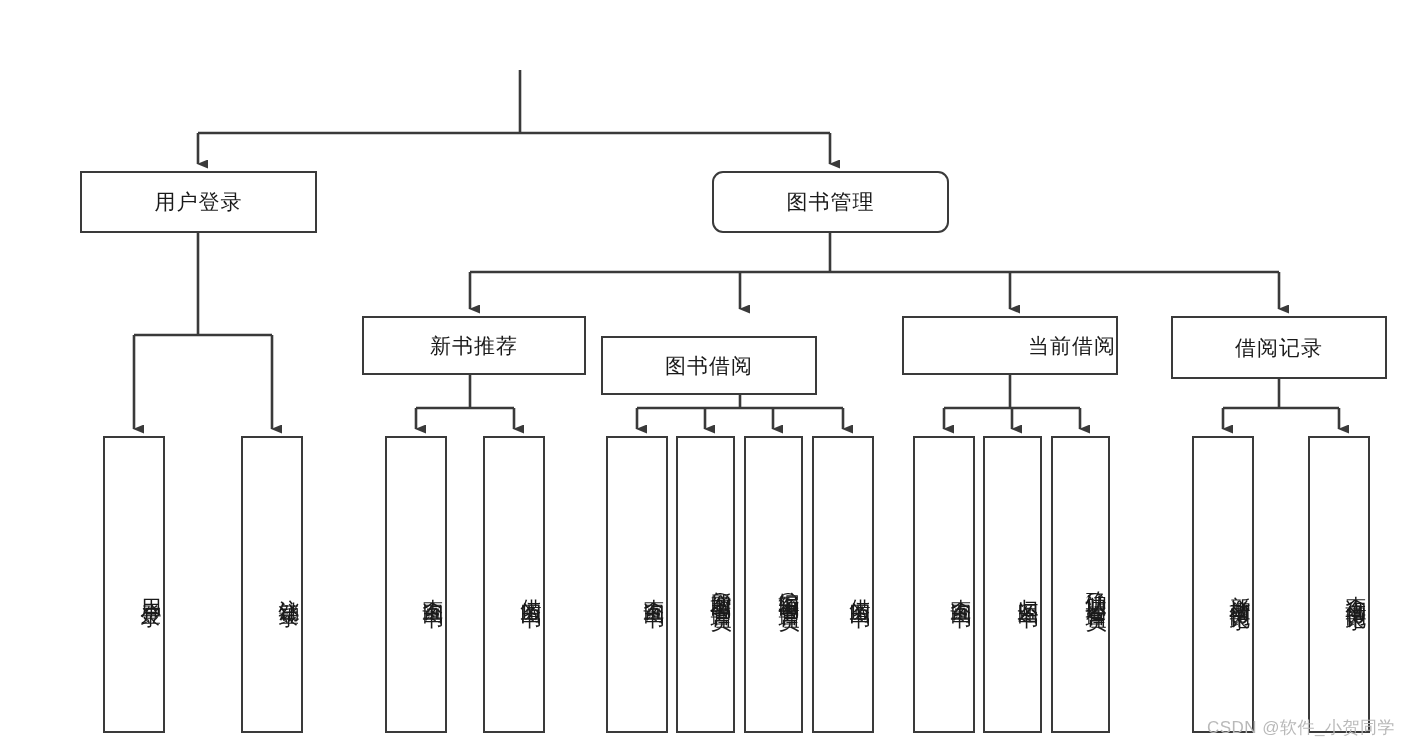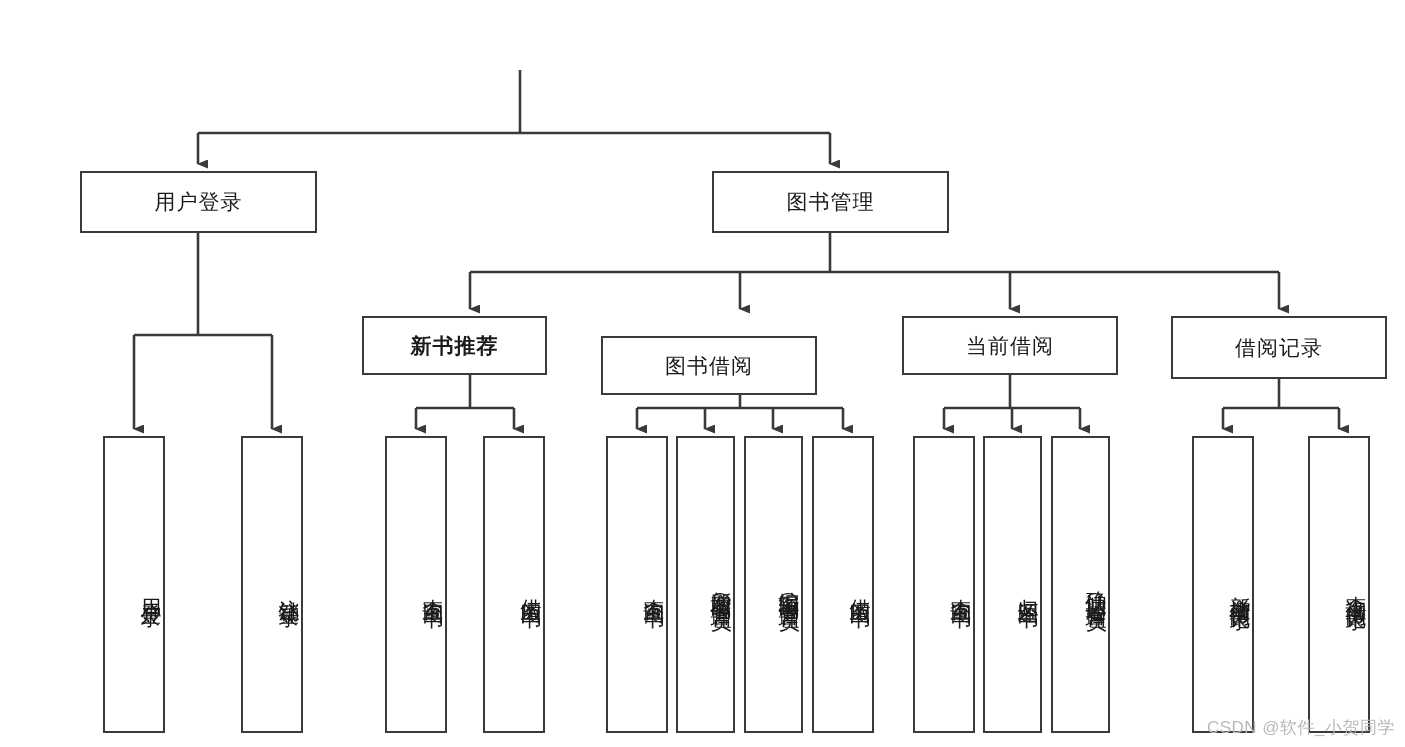--- a/index.html
+++ b/index.html
@@ -132,33 +132,33 @@
       <path d="M1223,408 L1223,429" marker-end="url(#arrowhead)"></path>
       <path d="M1339,408 L1339,429" marker-end="url(#arrowhead)"></path>
     </g>
   </svg>
 
 
   <div class="node horizontal" style="left:80px; top:171px; width:237px; height:62px;">
     <span>用户登录</span>
   </div>
 
-  <div class="node horizontal" style="left:712px; top:171px; width:237px; height:62px;">
+  <div class="node horizontal" style="left:712px; top:171px; width:237px; height:62px;border-radius:11px;">
     <span>图书管理</span>
   </div>
 
-  <div class="node horizontal" style="left:362px; top:316px; width:185px; height:59px;font-weight:bold;">
+  <div class="node horizontal" style="left:362px; top:316px; width:224px; height:59px;">
     <span>新书推荐</span>
   </div>
 
   <div class="node horizontal" style="left:601px; top:316px; width:216px; height:59px;margin-top:20px;">
     <span>图书借阅</span>
   </div>
 
-  <div class="node horizontal" style="left:902px; top:316px; width:216px; height:59px;">
+  <div class="node horizontal" style="left:902px; top:316px; width:216px; height:59px;justify-content:flex-end;">
     <span>当前借阅</span>
   </div>
 
   <div class="node horizontal" style="left:1171px; top:316px; width:216px; height:63px;">
     <span>借阅记录</span>
   </div>
 
   <div class="node vertical" style="left:103px; top:436px; width:62px; height:297px;">
     <span>用户登录</span>
   </div>

